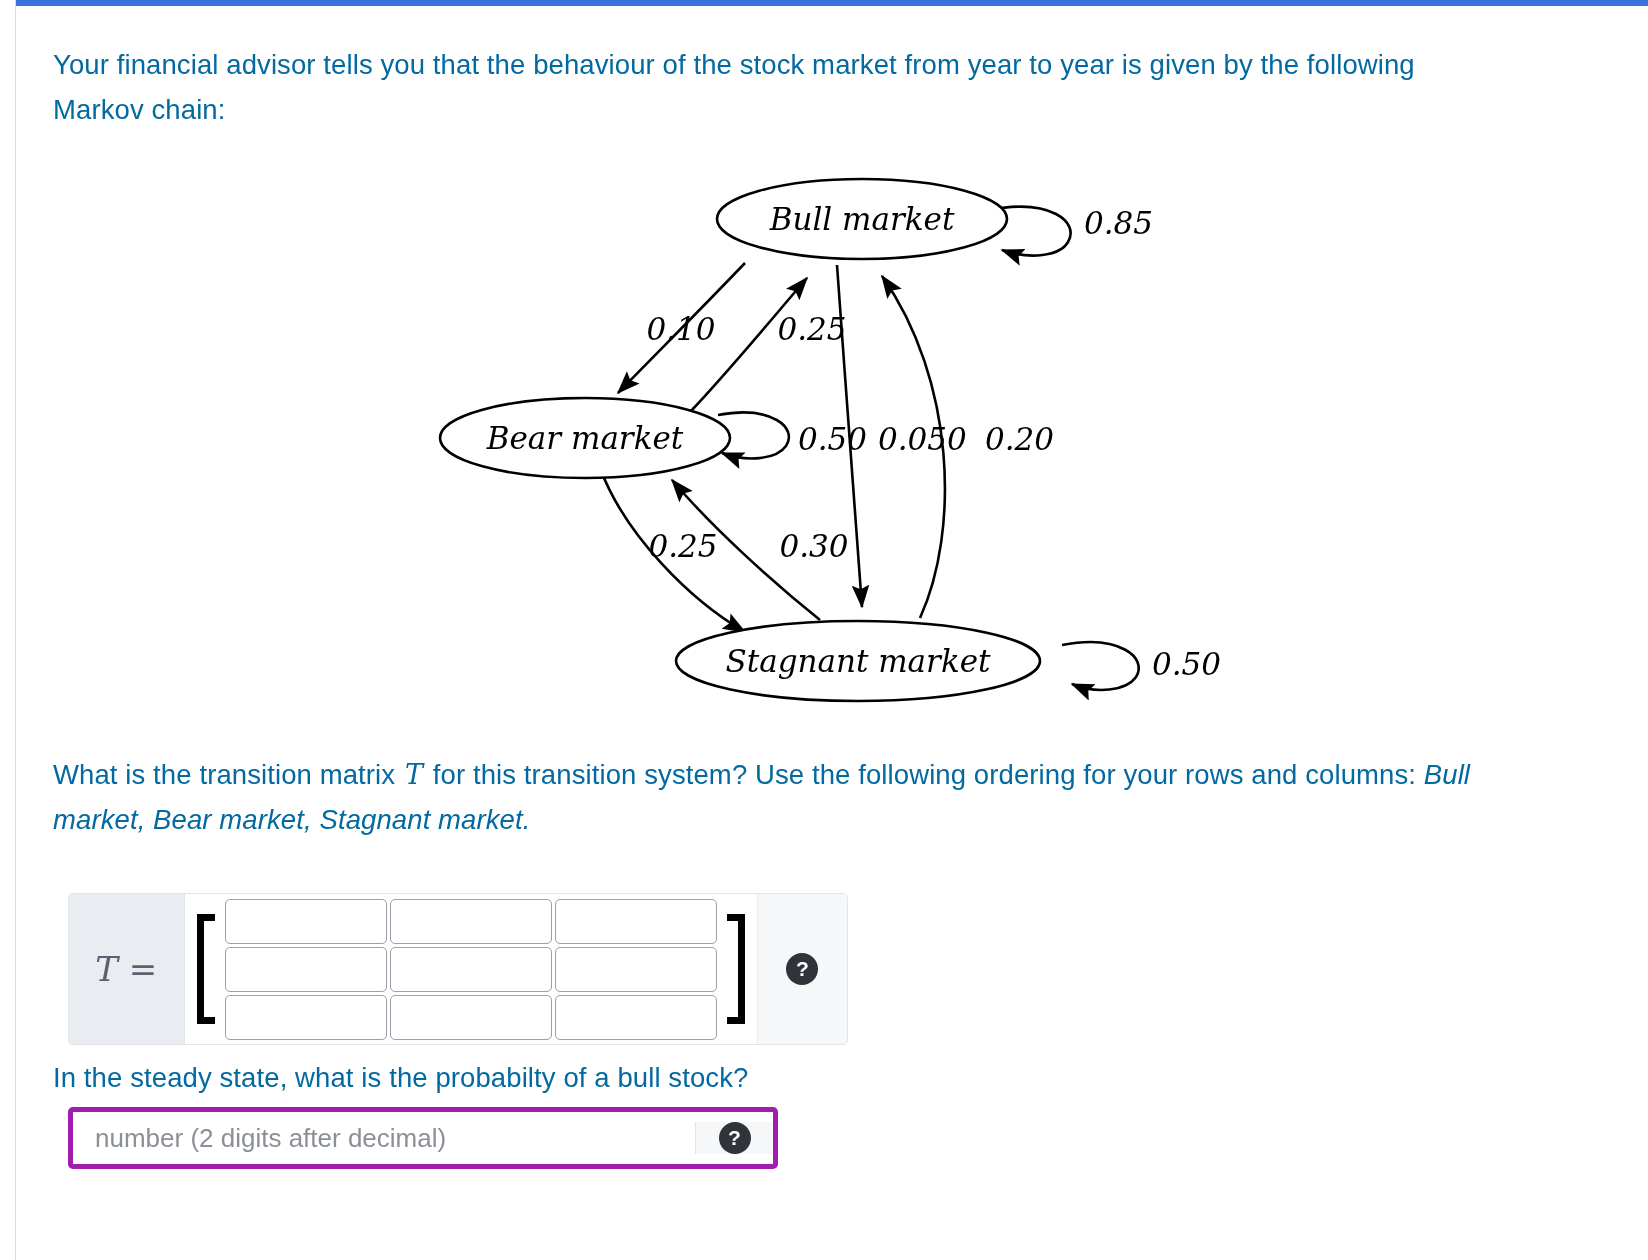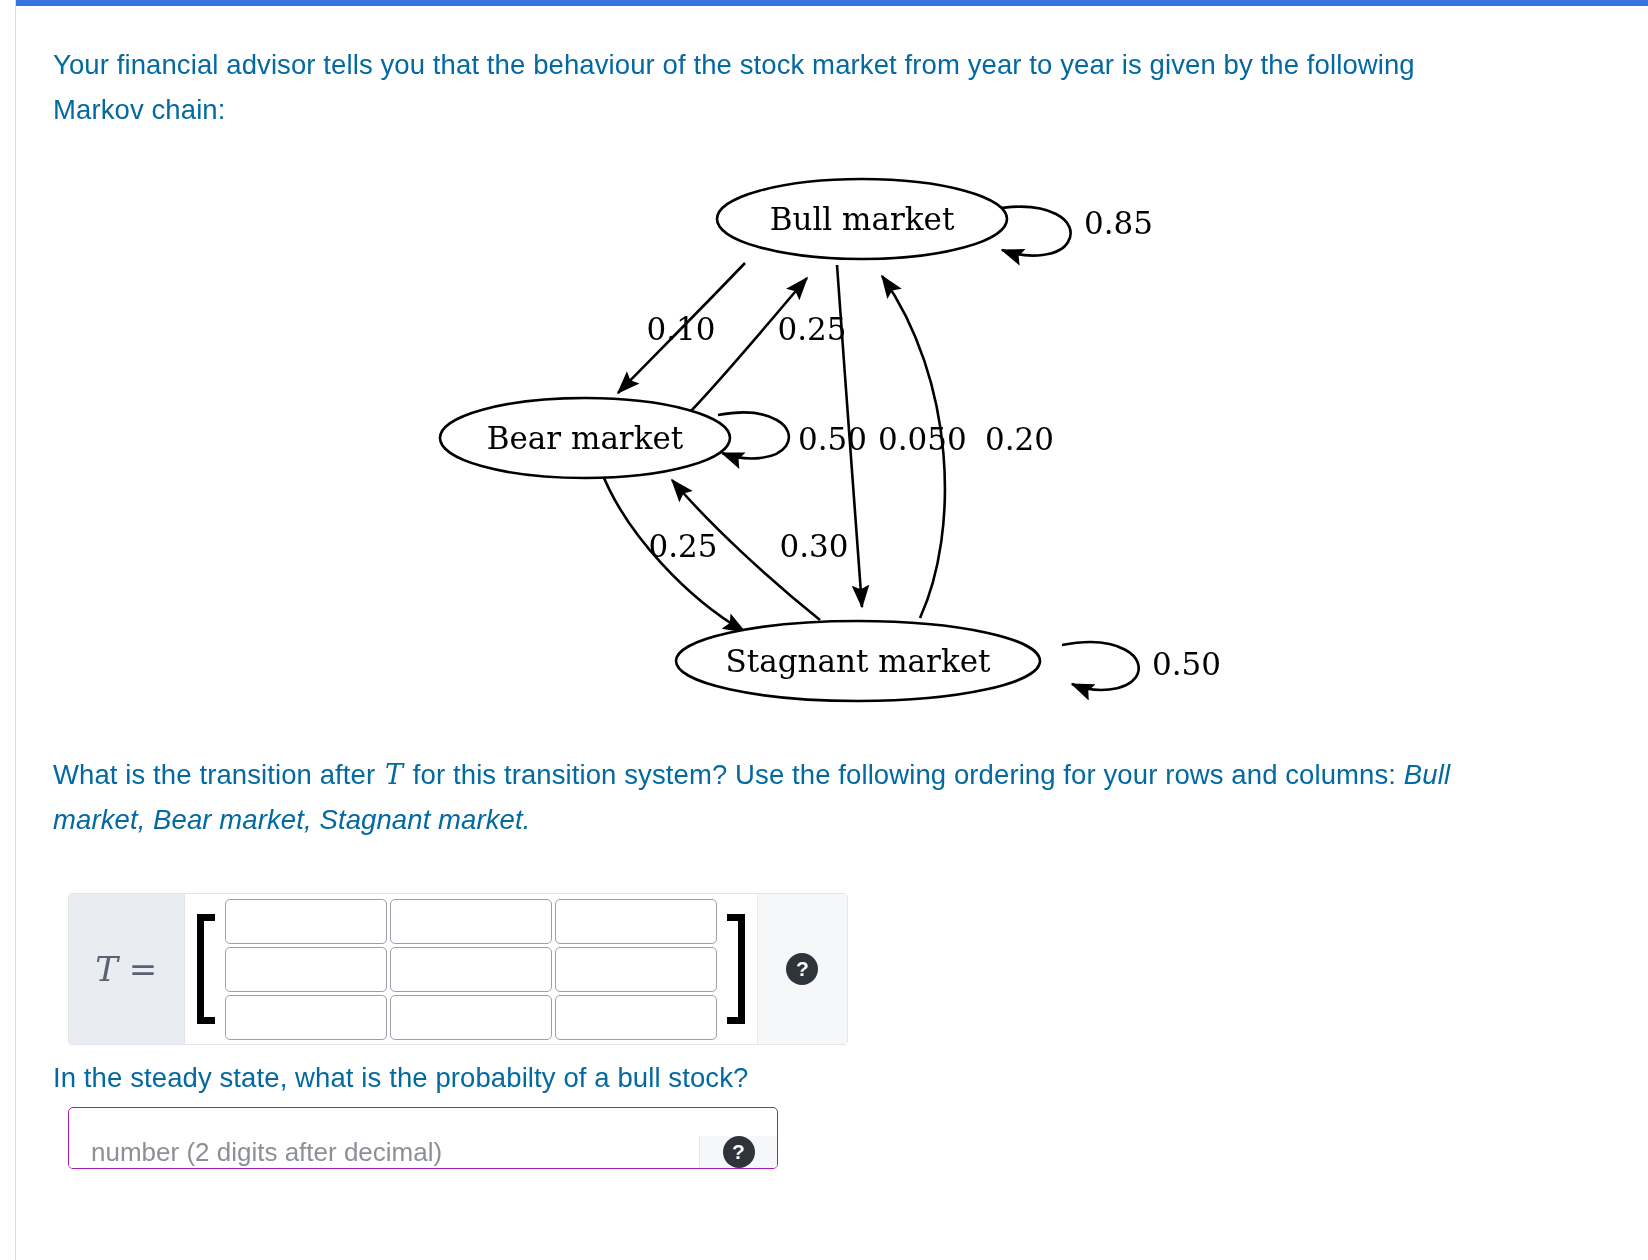--- a/index.html
+++ b/index.html
@@ -55,21 +55,21 @@
     font-style: italic;
     font-size: 27px;
     padding: 0 2px;
   }
   .italic-list { font-style: italic; }
 
   
   #markov-diagram {
     position: absolute;
     left: 400px; top: 150px;
-    width: 830px; height: 580px;
+    width: 830px; height: 580px; font-style: italic;
   }
   #markov-diagram svg { display: block; }
   .node-label {
     font-family: "DejaVu Serif", serif;
     font-size: 31px;
     fill: #000;
   }
   .edge-label {
     font-family: "DejaVu Serif", serif;
     font-size: 31px;
@@ -179,25 +179,25 @@
     justify-content: center;
     cursor: pointer;
     user-select: none;
   }
 
   
   #steady-widget {
     position: absolute;
     left: 68px; top: 1107px;
     width: 710px; height: 62px;
-    border: 1px solid #a21caf;
+    border: 5px solid #a21caf;
     border-radius: 5px;
     background: #ffffff;
     display: flex;
-    align-items: flex-end;
+    align-items: center;
     overflow: hidden;
   }
   #steady-input {
     flex: 1;
     border: none;
     outline: none;
     background: #ffffff;
     font-family: "Liberation Sans", sans-serif;
     font-size: 26px;
     color: #222428;
@@ -269,21 +269,21 @@
     <text class="edge-label" x="585" y="300" text-anchor="start">0.20</text>
 
     <text class="edge-label" x="283" y="407" text-anchor="middle">0.25</text>
 
     <text class="edge-label" x="414" y="407" text-anchor="middle">0.30</text>
 
     <text class="edge-label" x="752" y="525" text-anchor="start">0.50</text>
   </svg>
 </div>
 
-<div class="qtext" id="matrix-question"><span>What is the transition after</span> <span class="mathvar">T</span> <span>for this transition system? Use the following ordering for your rows and columns:</span> <span class="italic-list">Bull market, Bear market, Stagnant market.</span></div>
+<div class="qtext" id="matrix-question"><span>What is the transition matrix</span> <span class="mathvar">T</span> <span>for this transition system? Use the following ordering for your rows and columns:</span> <span class="italic-list">Bull market, Bear market, Stagnant market.</span></div>
 
 <div id="matrix-widget">
   <div id="matrix-label-cell">
     <span id="matrix-label">T =</span>
   </div>
   <div id="matrix-grid-cell">
     <div class="bracket left">
         <span></span>
       </div>
     <div id="matrix-grid">

